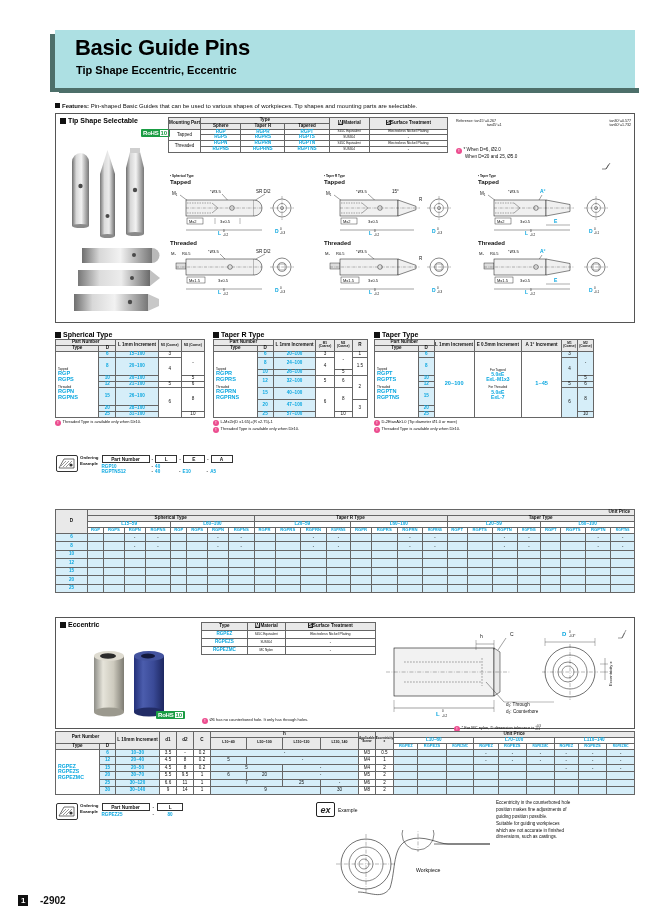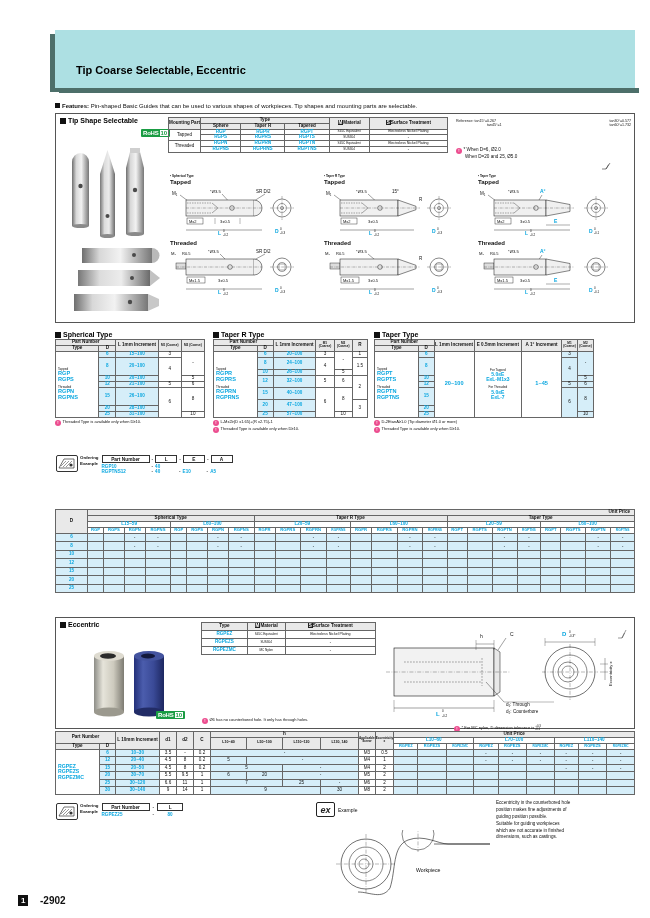--- a/index.html
+++ b/index.html
@@ -106,21 +106,22 @@
 </style>
 </head>
 <body>
 
 <div class="page">
 
   <div class="hdr-wrap">
     <div class="hdr-left-tab"></div>
     <div class="hdr-shadow"></div>
     <div class="hdr-band">
-      <div class="hdr-sub">Tip Coarse Selectable, Eccentric</div>
+      <div class="hdr-title">Basic Guide Pins</div>
+      <div class="hdr-sub">Tip Shape Eccentric, Eccentric</div>
     </div>
   </div>
 
   <div class="features">
     <span class="sq"></span><b>Features:</b>
     <span>Pin-shaped Basic Guides that can be used to various shapes of workpieces. Tip shapes and mounting parts are selectable.</span>
   </div>
 
   <div class="box" style="left:55px; top:113px; width:580px; height:210px;">
 

